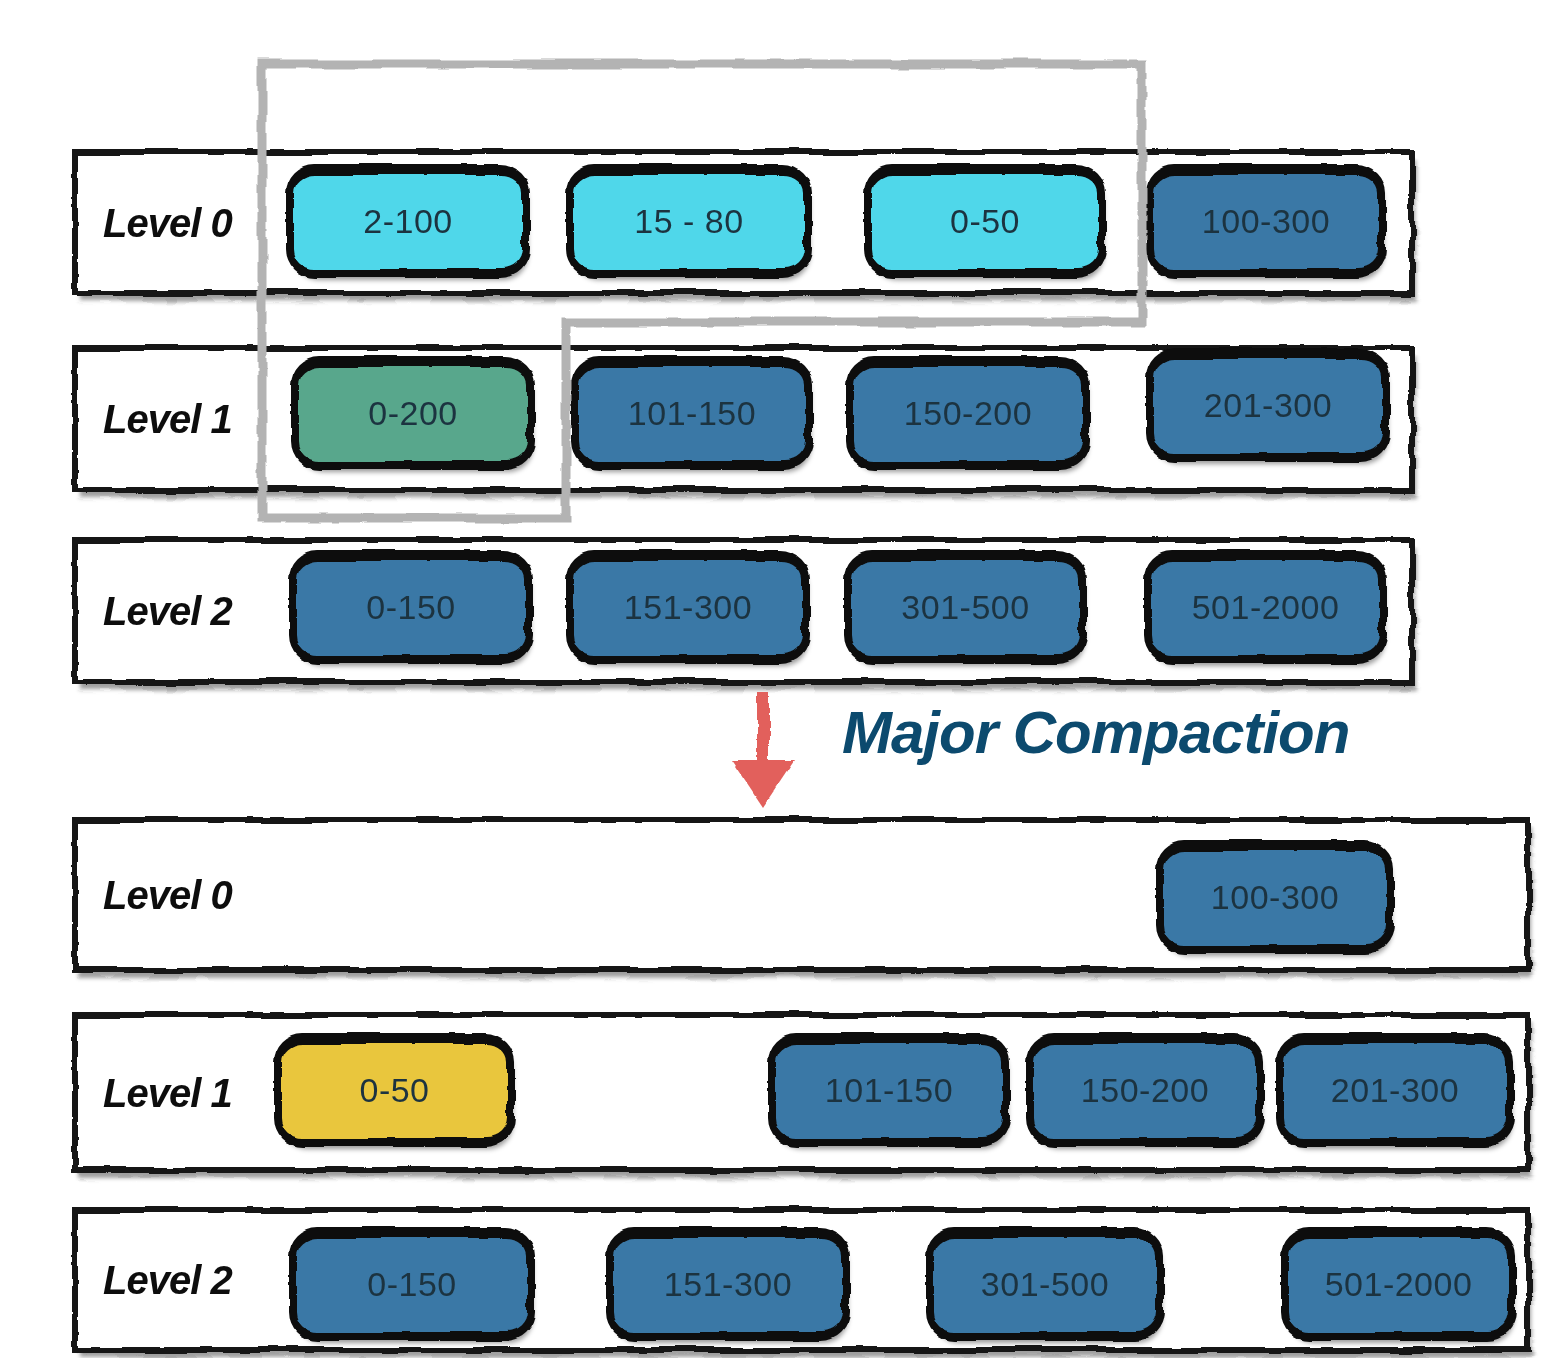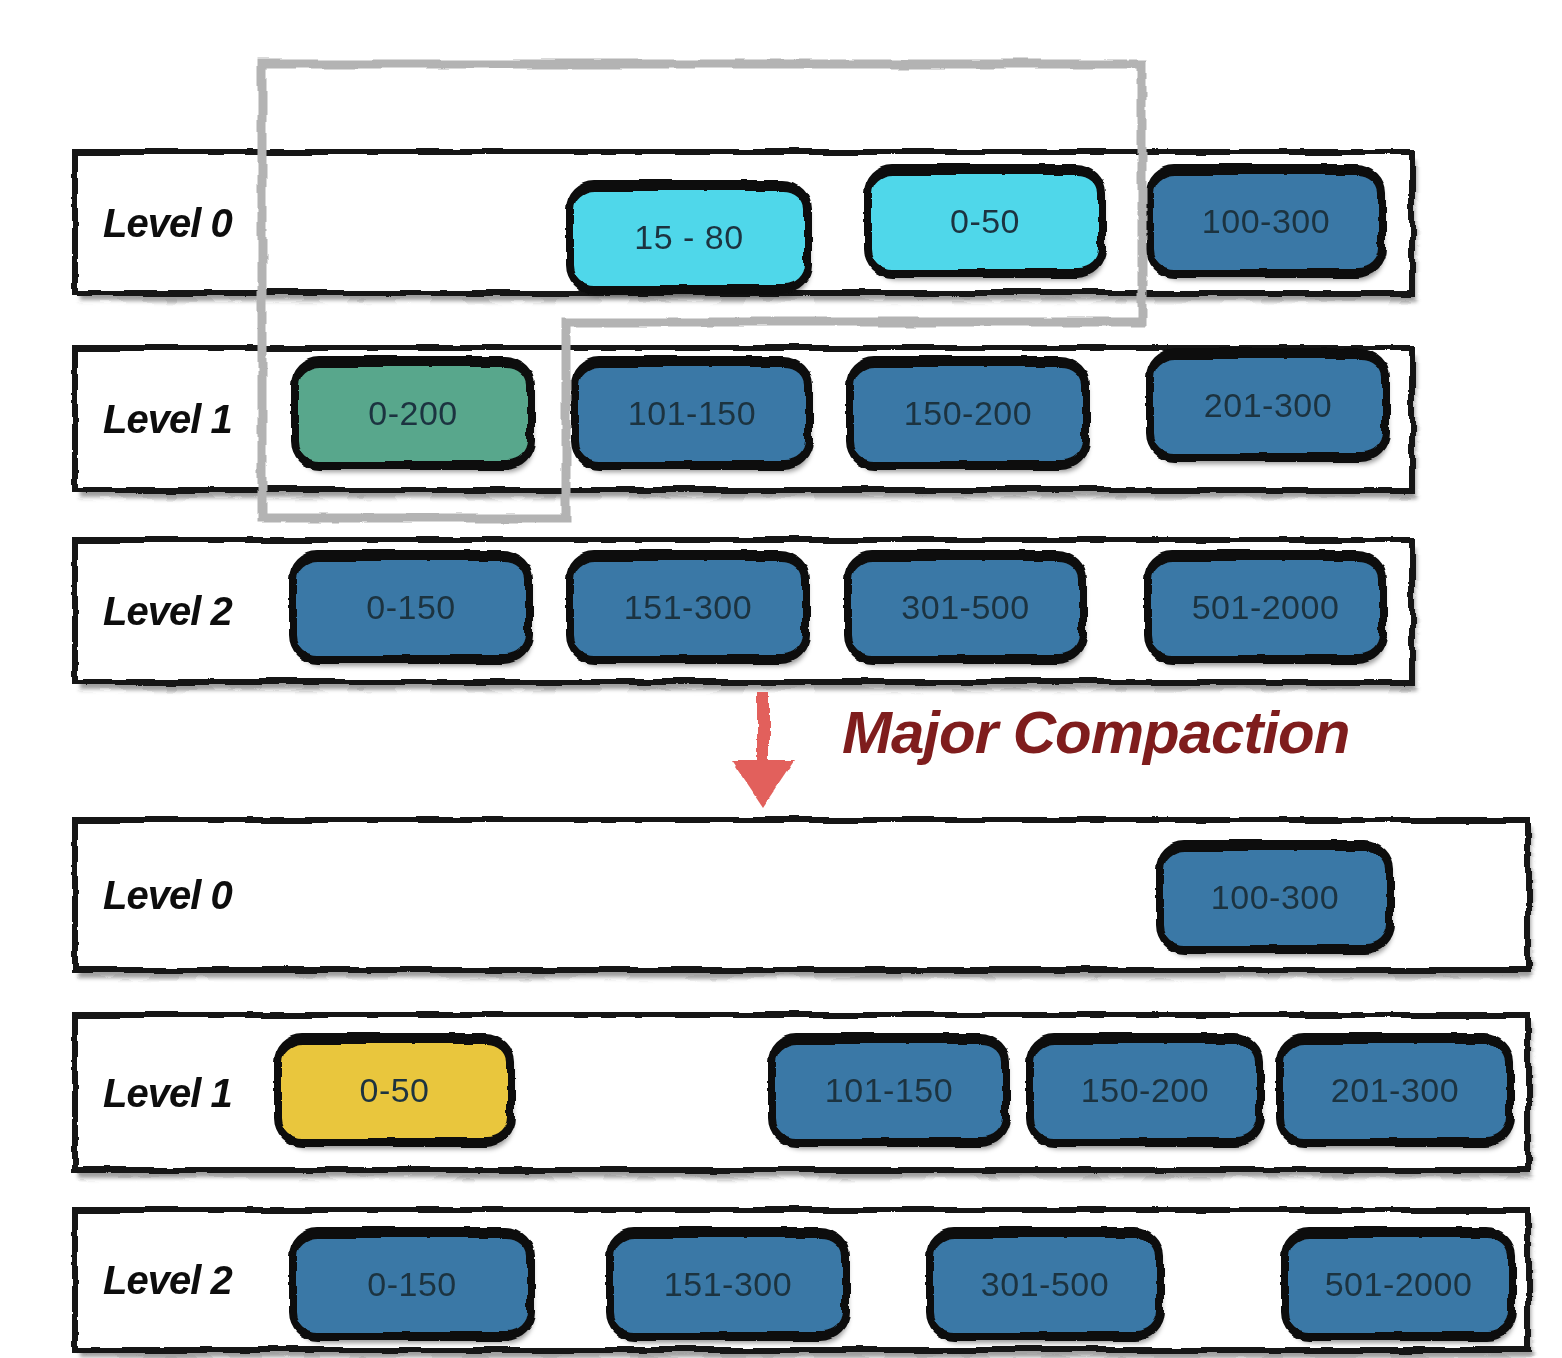--- a/index.html
+++ b/index.html
@@ -36,21 +36,21 @@
     filter:url(#roughen);
     pointer-events:none;
   }
   .box-label{
     position:absolute;inset:0;display:flex;align-items:center;justify-content:center;
     font-size:34px;color:#1c3340;letter-spacing:0.5px;white-space:nowrap;
   }
   
   .compaction-label{
     position:absolute;left:842px;top:698px;
-    font-weight:bold;font-style:italic;font-size:60px;color:#7f1d1d;letter-spacing:-1px;
+    font-weight:bold;font-style:italic;font-size:60px;color:#0c4a6e;letter-spacing:-1px;
     white-space:nowrap;
   }
   .overlay{position:absolute;left:0;top:0;z-index:6;pointer-events:none;}
   .rough{filter:url(#roughen);}
   .defs-holder{position:absolute;width:0;height:0;}
 </style>
 </head>
 <body>
 
 <svg class="defs-holder" aria-hidden="true">
@@ -60,21 +60,25 @@
       <feDisplacementMap in="SourceGraphic" in2="n" scale="6" xChannelSelector="R" yChannelSelector="G"></feDisplacementMap>
     </filter>
   </defs>
 </svg>
 
 <div class="canvas">
 
   <div class="level-row" style="left:75px;top:152px;width:1337px;height:141px">
     <i class="row-edge"></i>
     <span class="level-label">Level 0</span>
-    <div class="sstable" style="left:495px;top:32px;width:238px" data-color="cyan">
+    <div class="sstable" style="left:215px;top:16px;width:236px" data-color="cyan">
+      <i class="box-edge"></i>
+      <span class="box-label">2-100</span>
+    </div>
+    <div class="sstable" style="left:495px;top:16px;width:238px" data-color="cyan">
       <i class="box-edge"></i>
       <span class="box-label">15 - 80</span>
     </div>
     <div class="sstable" style="left:793px;top:16px;width:234px" data-color="cyan">
       <i class="box-edge"></i>
       <span class="box-label">0-50</span>
     </div>
     <div class="sstable" style="left:1075px;top:16px;width:232px" data-color="blue">
       <i class="box-edge"></i>
       <span class="box-label">100-300</span>

